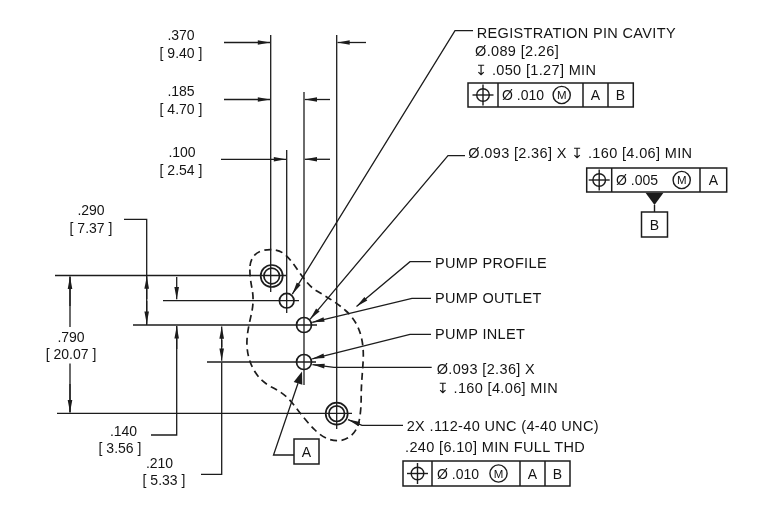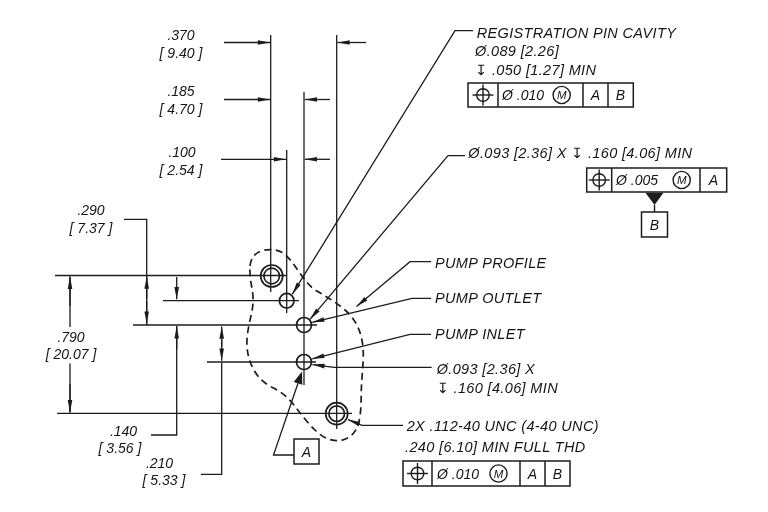--- a/index.html
+++ b/index.html
@@ -1,16 +1,16 @@
 <!DOCTYPE html>
 <html><head>
 <meta charset="utf-8">
 <style>
   html,body{margin:0;padding:0;background:#ffffff;}
-  .stage{position:relative;width:768px;height:512px;background:#ffffff;overflow:hidden;font-style:italic;}
+  .stage{position:relative;width:768px;height:512px;background:#ffffff;overflow:hidden;}
   svg{display:block;}
   text{fill:#141414;font-family:"Liberation Sans","DejaVu Sans",sans-serif;}
   .dim{font-size:14px;}
   .lbl{font-size:14.5px;letter-spacing:0.35px;}
   .fcf-t{font-size:14px;}
   .mod{font-size:11.5px;}
   line,path,polyline,rect,circle{vector-effect:non-scaling-stroke;}
 </style>
 </head>
 <body>

